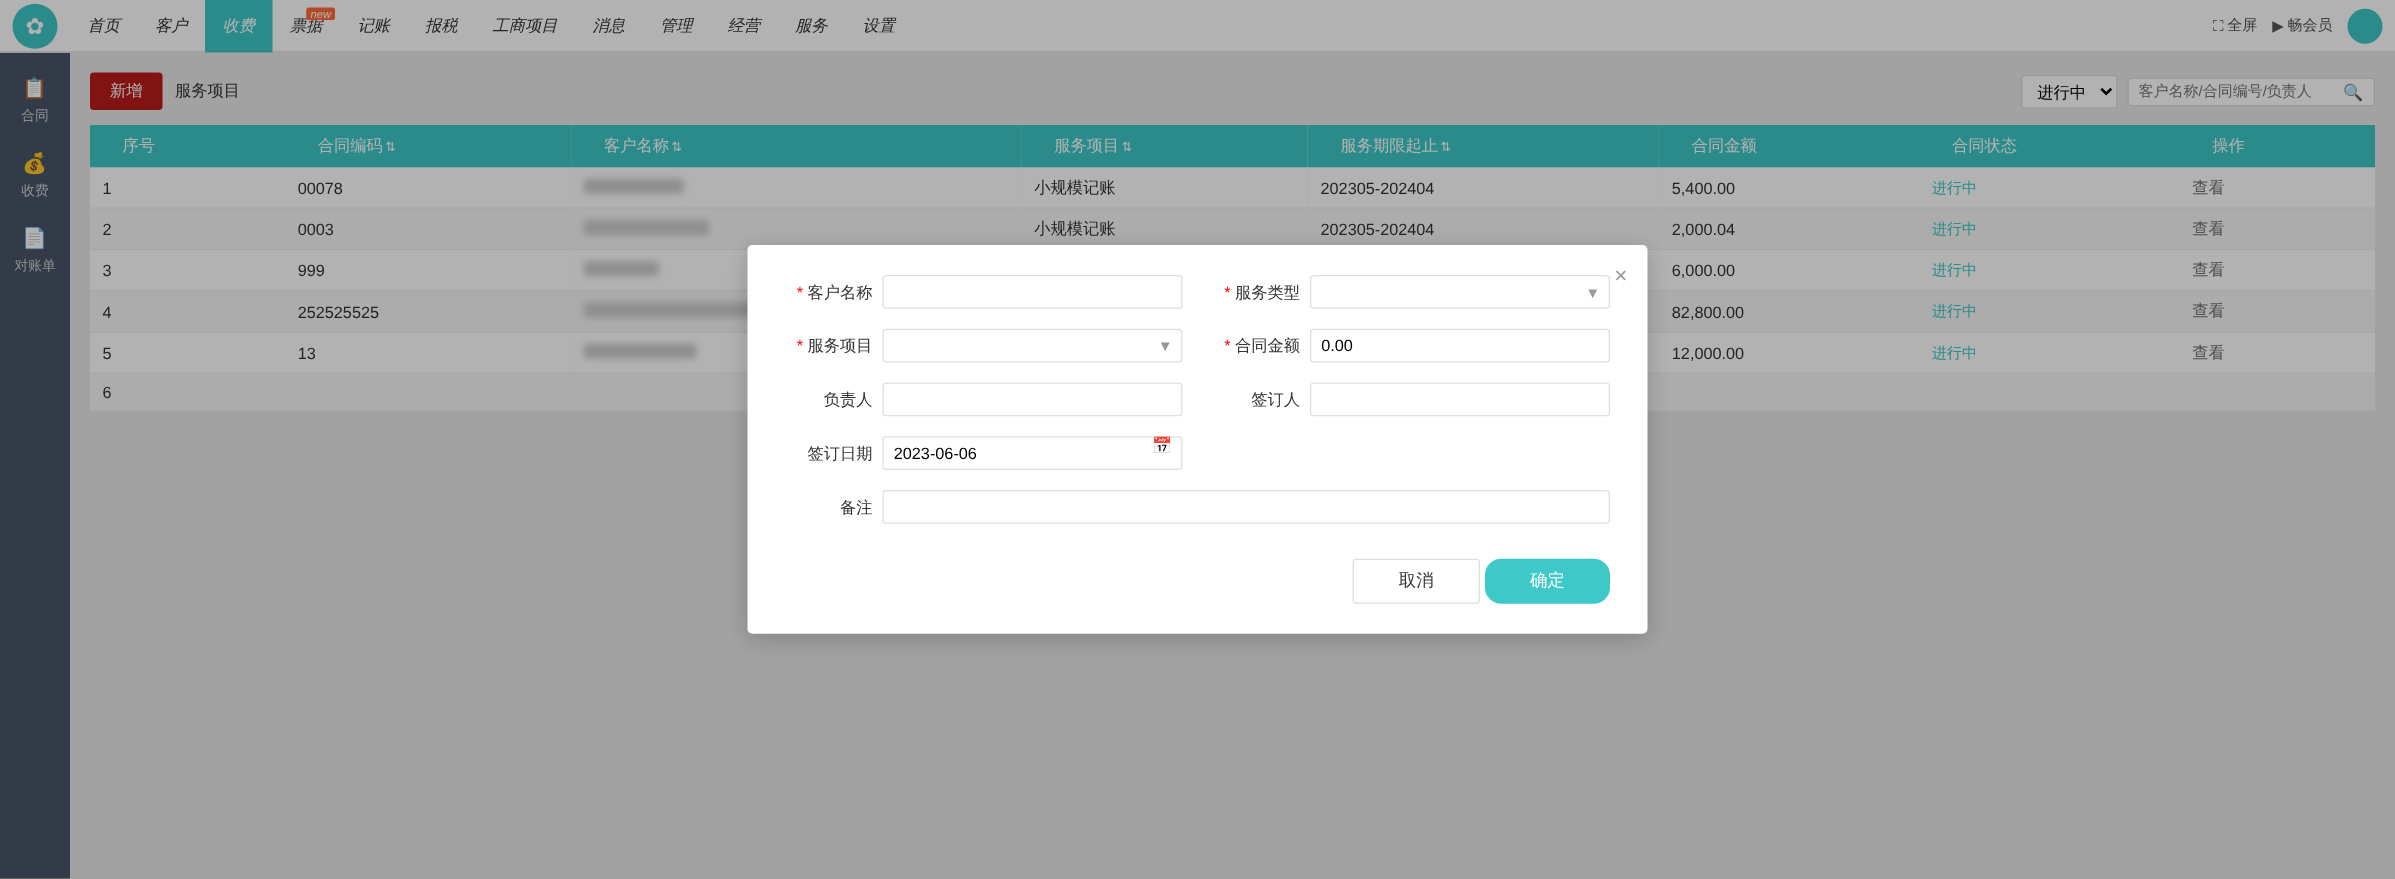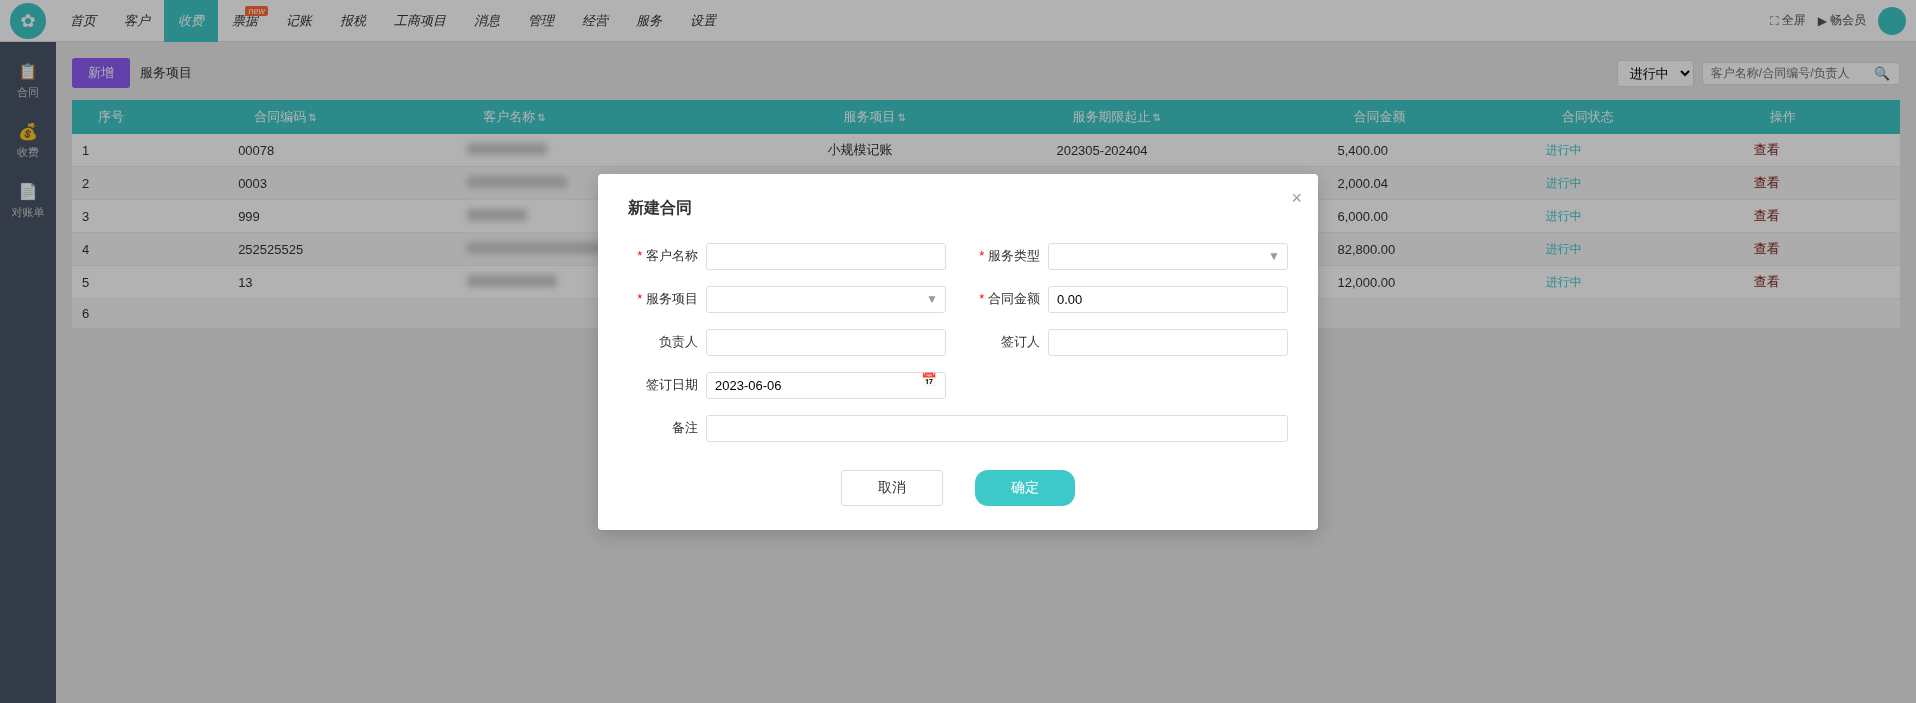--- a/index.html
+++ b/index.html
@@ -108,21 +108,21 @@
     }
 
     
     .toolbar {
       display: flex;
       align-items: center;
       gap: 10px;
       margin-bottom: 12px;
     }
     .btn-new {
-      background: #8b5cf6;
+      background: #b91c1c;
       color: white;
       border: none;
       padding: 6px 16px;
       border-radius: 3px;
       cursor: pointer;
       font-size: 13px;
     }
     .service-label {
       font-size: 13px;
       color: #333;
@@ -175,21 +175,21 @@
       padding: 7px 10px;
       font-size: 13px;
       color: #333;
       border-bottom: 1px solid #eee;
     }
     .status-badge {
       color: #3ec8c8;
       font-size: 12px;
     }
     .action-link {
-      color: #7f1d1d;
+      color: #737373;
       cursor: pointer;
       text-decoration: none;
     }
     .sort-icon { font-size: 10px; margin-left: 2px; }
 
     
     .overlay {
       position: fixed;
       top: 0; left: 0; right: 0; bottom: 0;
       background: rgba(0,0,0,0.3);
@@ -291,22 +291,22 @@
     }
     .date-wrapper .cal-icon {
       position: absolute;
       right: 8px;
       color: #999;
       font-size: 13px;
       pointer-events: none;
     }
     .modal-footer {
       display: flex;
-      justify-content: center;
-      gap: 32px;
+      justify-content: flex-end;
+      gap: 4px;
       margin-top: 28px;
     }
     .btn-cancel {
       background: #fff;
       border: 1px solid #ddd;
       color: #333;
       padding: 8px 36px;
       border-radius: 3px;
       cursor: pointer;
       font-size: 14px;
@@ -483,21 +483,20 @@
           <td>6</td>
           <td colspan="7"></td>
         </tr>
       </tbody>
     </table>
   </div>
 </div>
 
 <div class="overlay">
   <div class="modal">
-    <div class="modal-title">新建合同</div>
     <span class="modal-close">×</span>
 
     <div class="form-grid">
 
       <div class="form-row">
         <label class="form-label required">客户名称</label>
         <input class="form-input" type="text" style="">
       </div>
 
       <div class="form-row">

